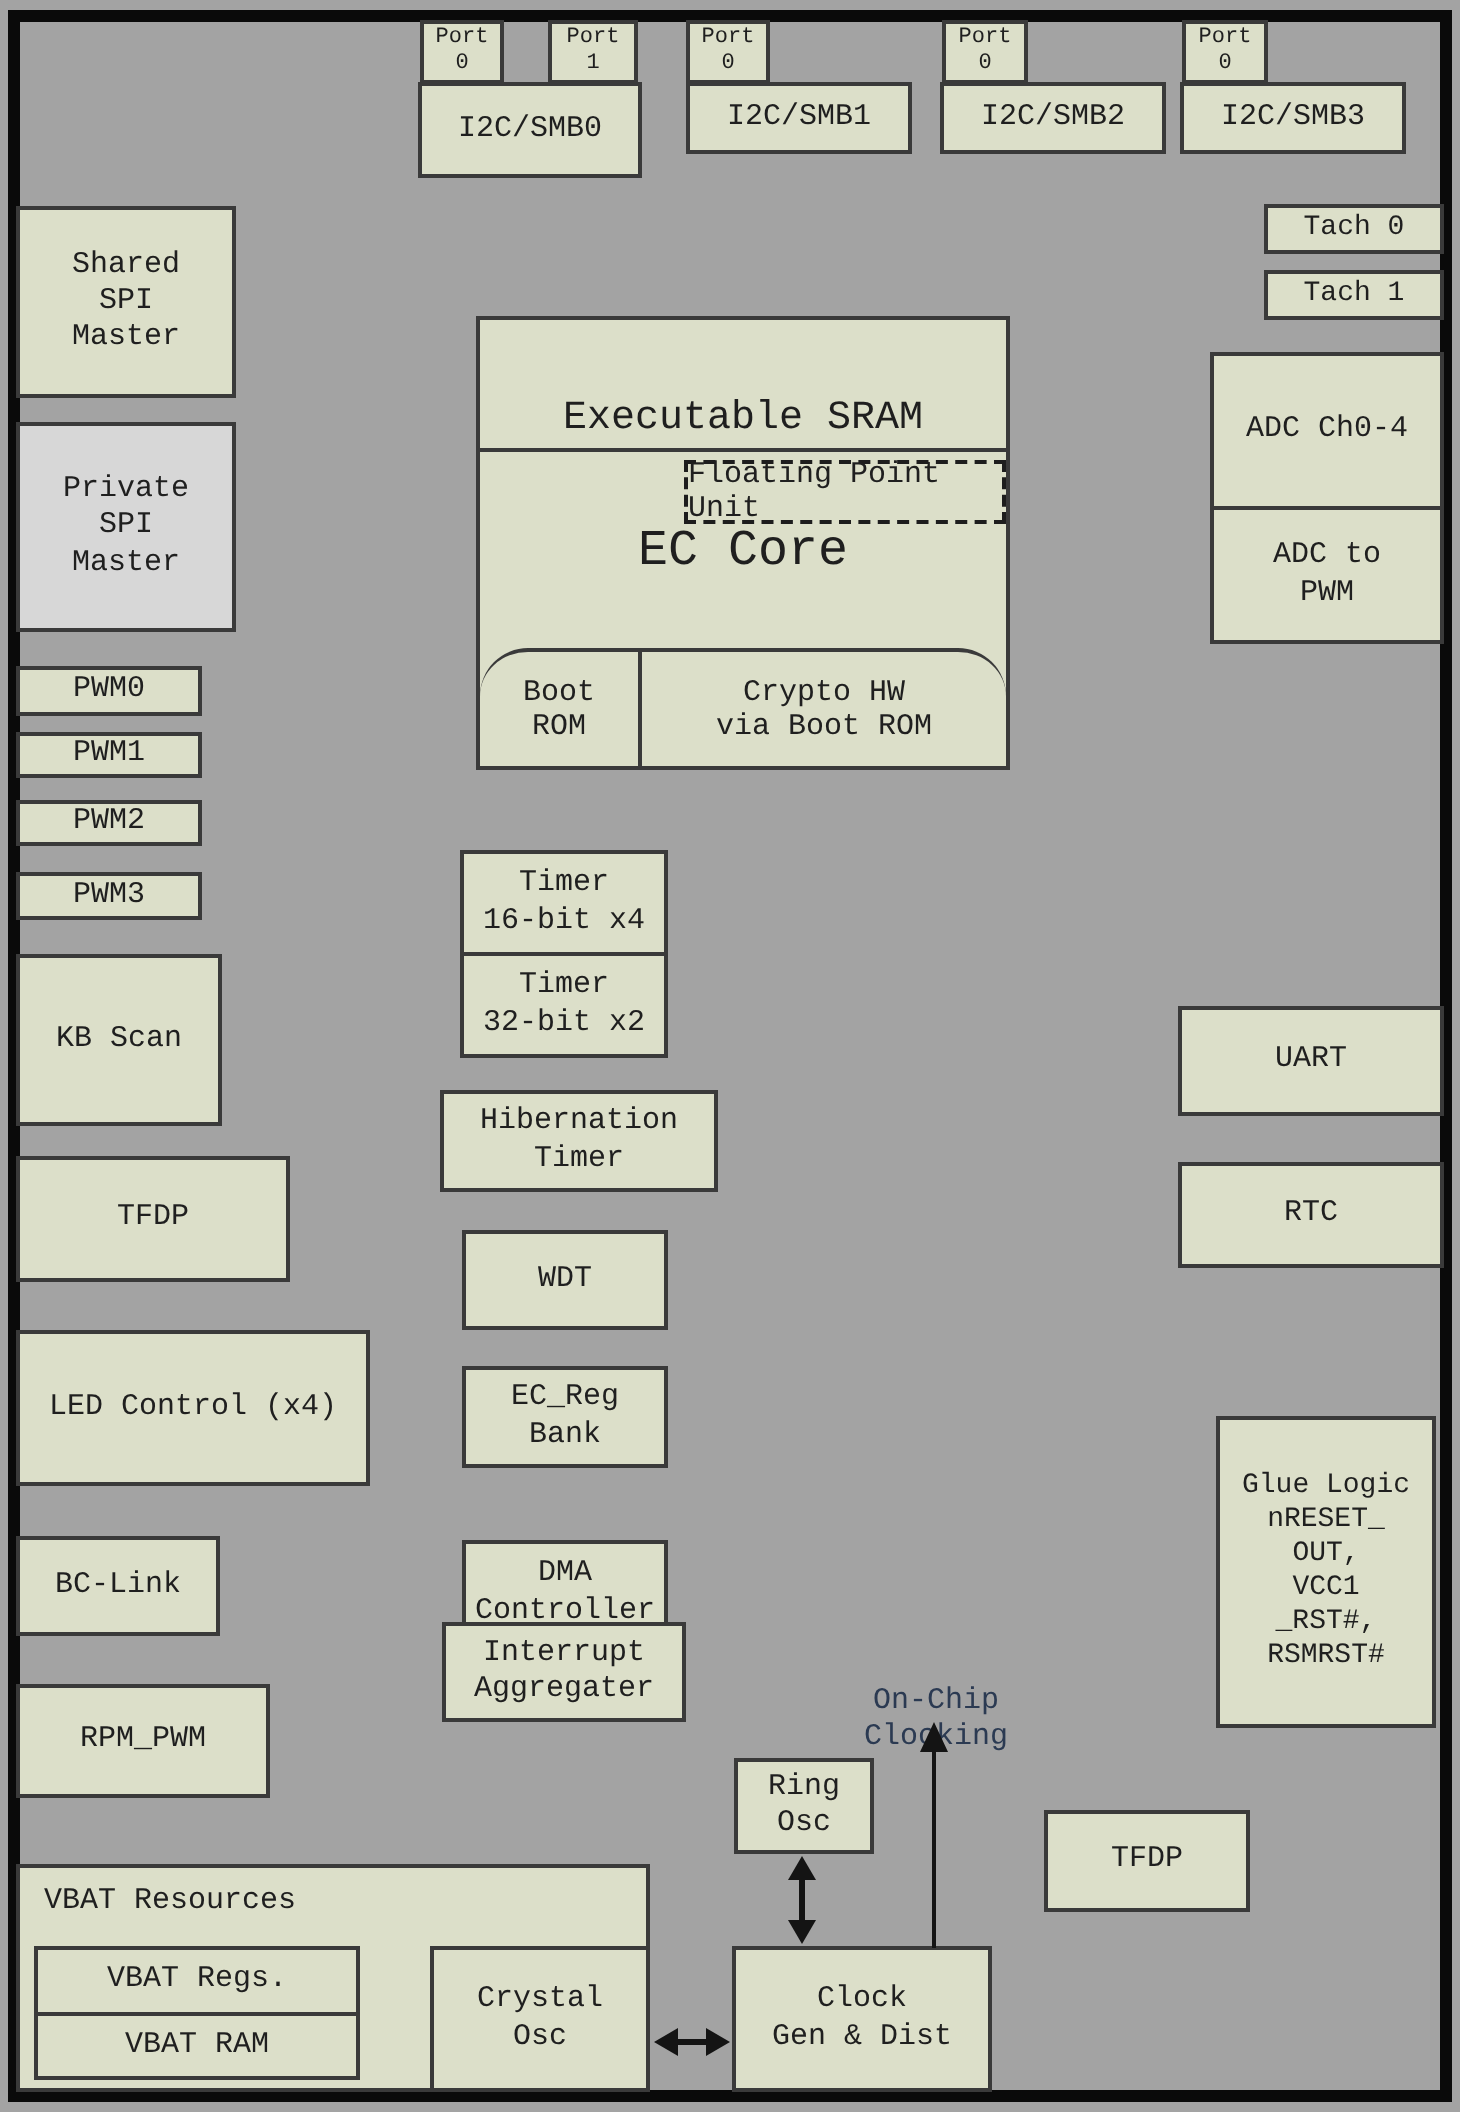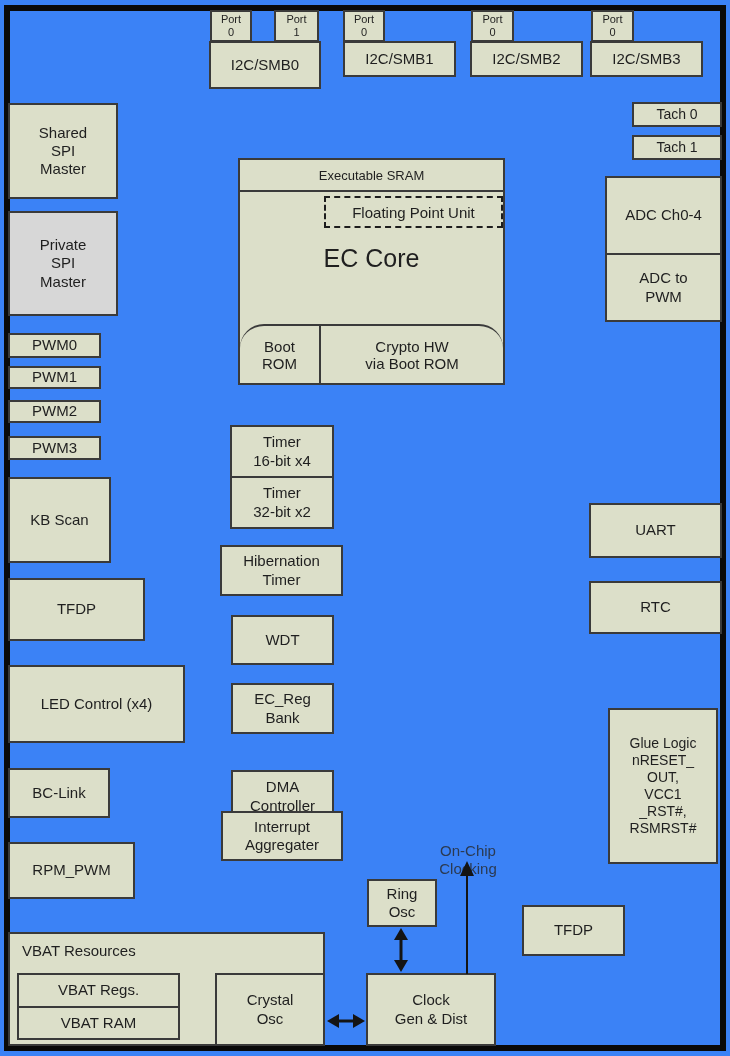--- a/index.html
+++ b/index.html
@@ -4,40 +4,40 @@
 <style>
   :root{
     --fill:#dcdfc9;
     --gray:#d7d7d7;
     --bd:#3a3a3a;
     --tx:#1f1f1f;
     --navy:#2b3a52;
   }
   html,body{margin:0;padding:0;background:#ffffff;}
   #canvas{
-    position:relative;width:730px;height:1056px;background:#3b82f6;overflow:hidden;
-    font-family:Liberation Sans, sans-serif;color:var(--tx);
+    position:relative;width:730px;height:1056px;background:#a3a3a3;overflow:hidden;
+    font-family:Liberation Mono, monospace;color:var(--tx);
   }
   .outline{
     position:absolute;box-sizing:border-box;border:6px solid #0a0a0a;background:transparent;
   }
   .blk{
     position:absolute;box-sizing:border-box;background:var(--fill);border:2px solid var(--bd);
     display:flex;align-items:center;justify-content:center;text-align:center;
     white-space:pre-line;font-size:15px;line-height:1.22;color:var(--tx);
   }
   .gray{background:var(--gray);}
   .small{font-size:11px;line-height:1.15;}
   .navy{color:var(--navy);margin-top:24px;}
   .plain{background:transparent;border:none;}
   
   .eccplx{position:absolute;box-sizing:border-box;border:2px solid var(--bd);background:var(--fill);display:flex;flex-direction:column;}
-  .ec-head{height:30px;border-bottom:2px solid var(--bd);display:flex;align-items:center;justify-content:center;font-size:13px;}
+  .ec-head{height:30px;border-bottom:2px solid var(--bd);display:flex;align-items:center;justify-content:center;font-size:20px;margin-top:34px;}
   .ec-body{flex:1;position:relative;display:flex;align-items:center;justify-content:center;font-size:25px;}
-  .ec-fpu{position:absolute;box-sizing:border-box;right:0px;top:4px;width:179px;height:32px;border:2px dashed #1d1d1d;display:flex;align-items:center;justify-content:center;font-size:15px;}
+  .ec-fpu{position:absolute;box-sizing:border-box;right:0px;top:4px;width:161px;height:32px;border:2px dashed #1d1d1d;display:flex;align-items:center;justify-content:center;font-size:15px;}
   .ec-foot{height:57px;border-top:2px solid var(--bd);display:flex;border-radius:24px;}
   .ec-boot{width:79px;border-right:2px solid var(--bd);display:flex;align-items:center;justify-content:center;text-align:center;white-space:pre-line;font-size:15px;}
   .ec-crypto{flex:1;display:flex;align-items:center;justify-content:center;text-align:center;white-space:pre-line;font-size:15px;}
   
   .vbat-title{position:absolute;left:12px;top:8px;font-size:15px;}
   svg{position:absolute;display:block;}
 </style>
 </head>
 <body>
 
@@ -97,21 +97,21 @@
 ROM</div>
       <div class="ec-crypto">Crypto HW
 via Boot ROM</div>
     </div>
   </div>
 
   <div class="blk" style="left:230px;top:425px;width:104px;height:53px">Timer
 16-bit x4</div>
   <div class="blk" style="left:230px;top:476px;width:104px;height:53px">Timer
 32-bit x2</div>
-  <div class="blk" style="left:220px;top:545px;width:123px;height:51px">Hibernation
+  <div class="blk" style="left:220px;top:545px;width:139px;height:51px">Hibernation
 Timer</div>
   <div class="blk" style="left:231px;top:615px;width:103px;height:50px">WDT</div>
   <div class="blk" style="left:231px;top:683px;width:103px;height:51px">EC_Reg
 Bank</div>
   <div class="blk" style="left:231px;top:770px;width:103px;height:53px">DMA
 Controller</div>
   <div class="blk" style="left:221px;top:811px;width:122px;height:50px">Interrupt
 Aggregater</div>
 
   <div class="blk" style="left:589px;top:503px;width:133px;height:55px">UART</div>

